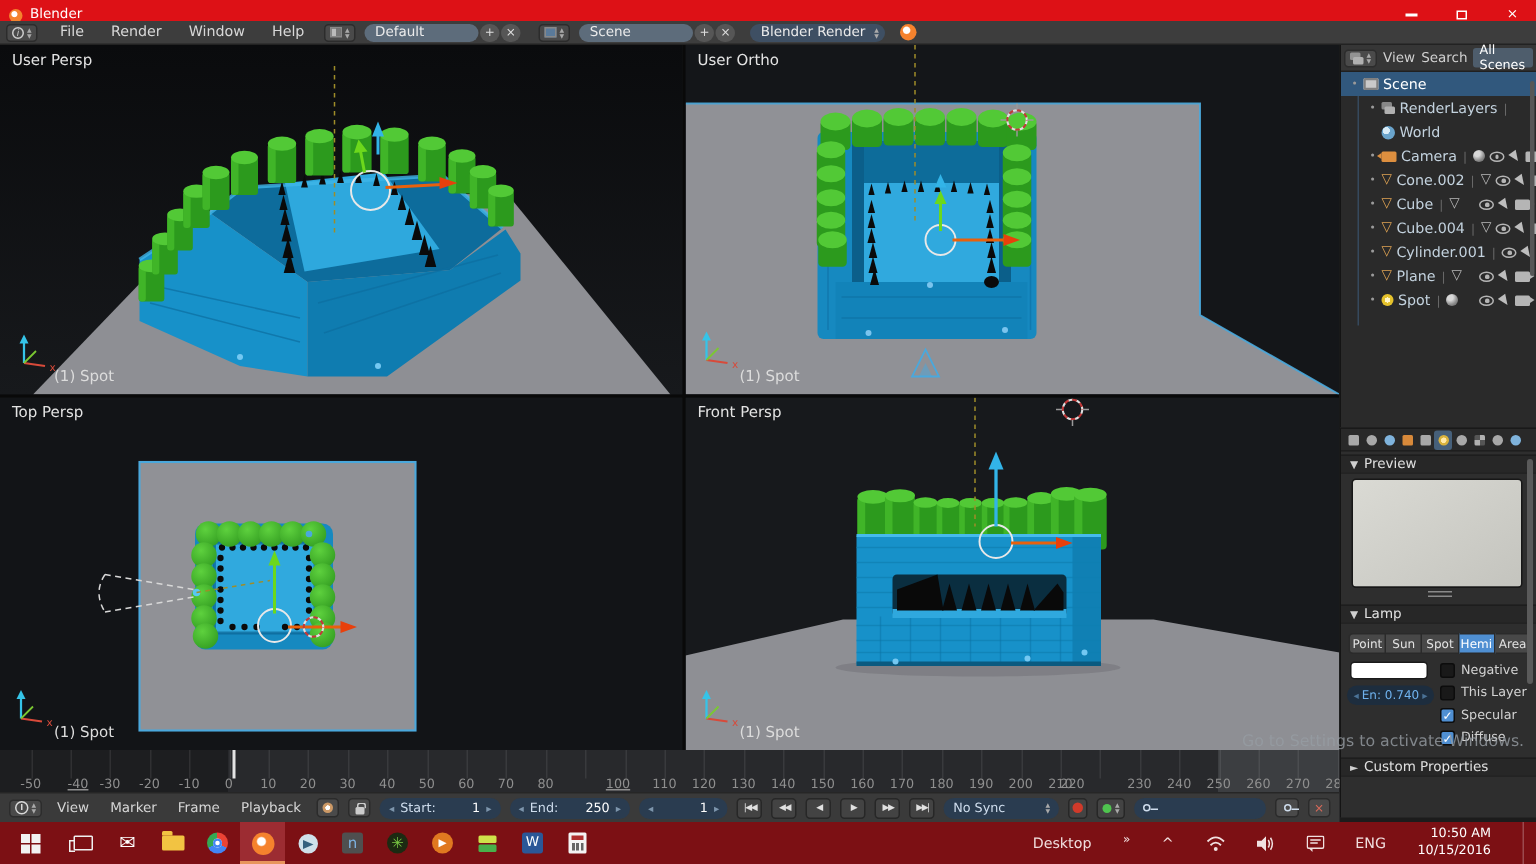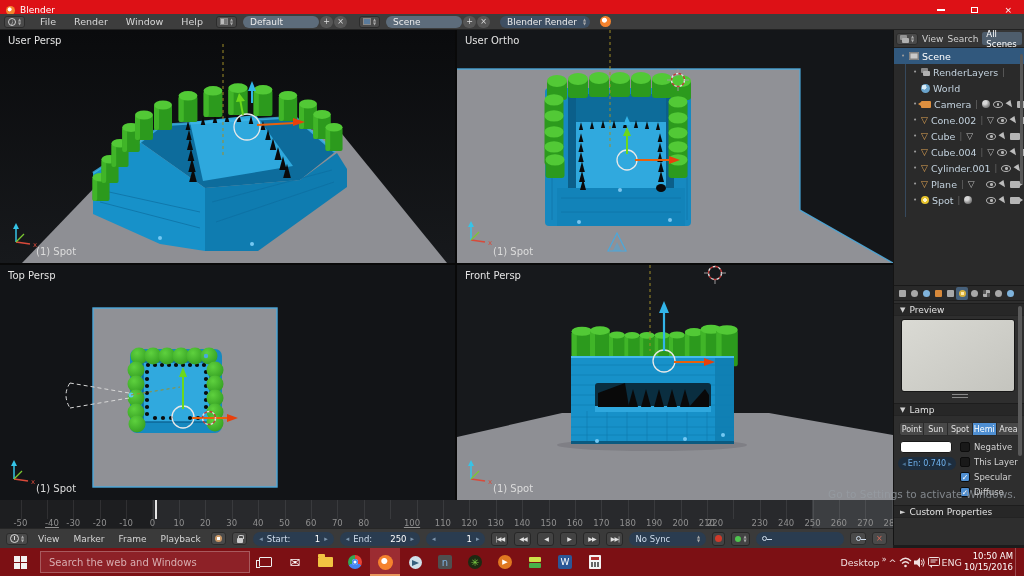--- a/index.html
+++ b/index.html
@@ -196,21 +196,21 @@
     display:flex;align-items:center;justify-content:center}
   .ic-blue{width:14px;height:11px;position:relative}
   .ic-blue::before{content:"";position:absolute;left:1px;top:0;width:12px;height:5px;background:#cfe24a;border-radius:1px}
   .ic-blue::after{content:"";position:absolute;left:1px;top:6px;width:12px;height:5px;background:#49b04a;border-radius:1px}
   .ic-word{width:14px;height:14px;background:#2b5797;border-radius:2px;color:#fff;font-size:9px;
     display:flex;align-items:center;justify-content:center}
   .ic-calc{width:12px;height:14px;background:#f4f4f4;border-radius:1px;position:relative}
   .ic-calc::before{content:"";position:absolute;left:2px;top:2px;width:8px;height:3px;background:#b03030}
   .ic-calc::after{content:"";position:absolute;left:2px;top:7px;width:8px;height:5px;
     background:repeating-linear-gradient(90deg,#666 0 2px,transparent 2px 3px)}
-  .tray{margin-left:auto;display:flex;align-items:center;gap:2px;padding-right:4px;color:#f0dede}
+  .tray{margin-left:auto;display:flex;align-items:center;gap:21px;padding-right:4px;color:#f0dede}
   .tray .txt{font-size:9.5px}
   .tray svg{display:block}
   .clock{font-size:8.5px;line-height:1.25;text-align:right;color:#fff}
   .show-desktop{width:5px;height:28px;border-left:1px solid #9b4a4e}
 </style>
 </head>
 <body>
 
 <div id="screen">
 
@@ -968,21 +968,20 @@
 
   <div id="taskbar">
     <div class="start-btn">
       <span class="win-logo">
           <span></span>
           <span></span>
           <span></span>
           <span></span>
         </span>
     </div>
-    <input class="tb-search" readonly="" placeholder="Search the web and Windows" style="">
     <div class="tb-ic">
         <span class="ic-taskview"></span>
       </div>
     <div class="tb-ic">
         <span class="ic-mail">✉</span>
       </div>
     <div class="tb-ic">
         <span class="ic-folder"></span>
       </div>
     <div class="tb-ic">

